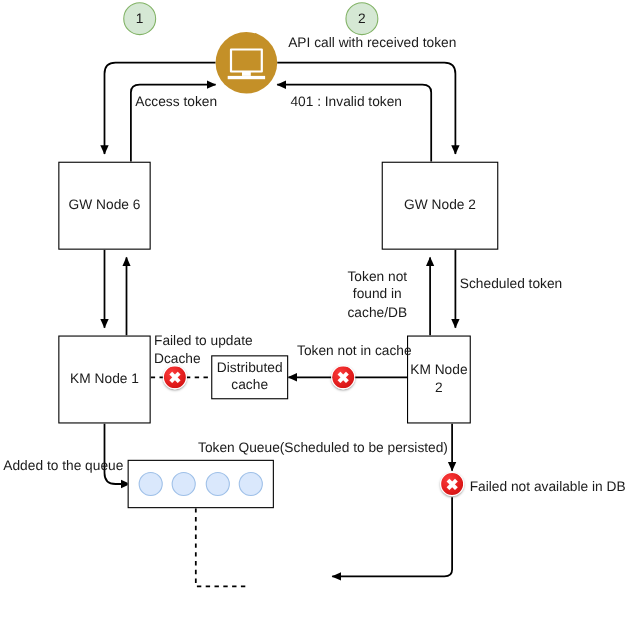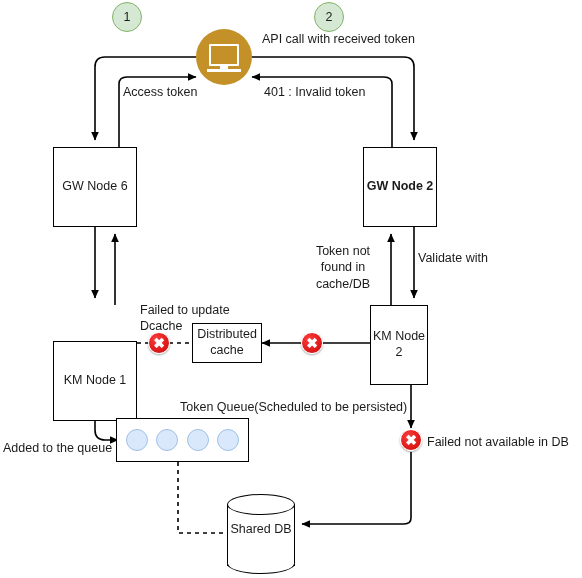--- a/index.html
+++ b/index.html
@@ -249,60 +249,55 @@
   </div>
 
   <div class="edge-label" style="left:262px; top:31px;">API call with received token</div>
   <div class="edge-label" style="left:123px; top:84px;">Access token</div>
   <div class="edge-label" style="left:264px; top:84px;">401 : Invalid token</div>
 
   <div class="node-box" style="left:53px; top:147px; width:84px; height:80px;">
     <span>GW Node 6</span>
   </div>
 
-  <div class="node-box" style="left:363px; top:147px; width:74px; height:80px;font-weight:bold;">
+  <div class="node-box" style="left:347px; top:147px; width:106px; height:80px;">
     <span>GW Node 2</span>
   </div>
 
-  <div class="node-box" style="left:53px; top:305px; width:84px; height:80px;margin-top:36px;">
+  <div class="node-box" style="left:53px; top:305px; width:84px; height:80px;">
     <span>KM Node 1</span>
   </div>
 
   <div class="node-box" style="left:370px; top:305px; width:58px; height:80px;">
     <span>KM Node 2</span>
   </div>
 
   <div class="node-box" style="left:192px; top:323px; width:70px; height:40px;">
     <span>Distributed cache</span>
   </div>
 
   <div class="edge-label wrap" style="left:300px; top:243px; width:86px;">Token not found in cache/DB</div>
-  <div class="edge-label" style="left:418px; top:250px;">Validate with</div>
+  <div class="edge-label" style="left:418px; top:250px;">Scheduled token</div>
   <div class="edge-label wrap" style="left:140px; top:302px; width:100px; text-align:left;">Failed to update Dcache</div>
+  <div class="edge-label" style="left:270px; top:311px;">Token not in cache</div>
 
   <div class="error-icon" style="left:148px; top:332px;">
     <span>✖</span>
   </div>
   <div class="error-icon" style="left:301px; top:332px;">
     <span>✖</span>
   </div>
   <div class="error-icon" style="left:400px; top:429px;">
     <span>✖</span>
   </div>
   <div class="edge-label" style="left:427px; top:434px;">Failed not available in DB</div>
 
   <div class="edge-label" style="left:140px; top:399px;margin-left:40px;">Token Queue(Scheduled to be persisted)</div>
   <div class="queue-box" style="left:116px; top:418px; width:133px; height:44px;">
     <div class="queue-item"></div>
     <div class="queue-item"></div>
     <div class="queue-item"></div>
     <div class="queue-item"></div>
   </div>
-  <div class="edge-label" style="left:3px; top:440px;">Added to the queue</div>
-
-  <div class="cylinder" style="left:227px; top:494px;">
-    <div class="body"></div>
-    <div class="bot-ell"></div>
-    <div class="top-ell"></div>
-    <div class="cyl-label">Shared DB</div>
-  </div>
+  <div class="edge-label" style="left:3px; top:415px;">Added to the queue</div>
+
 
 </div>
 
 </body></html>

